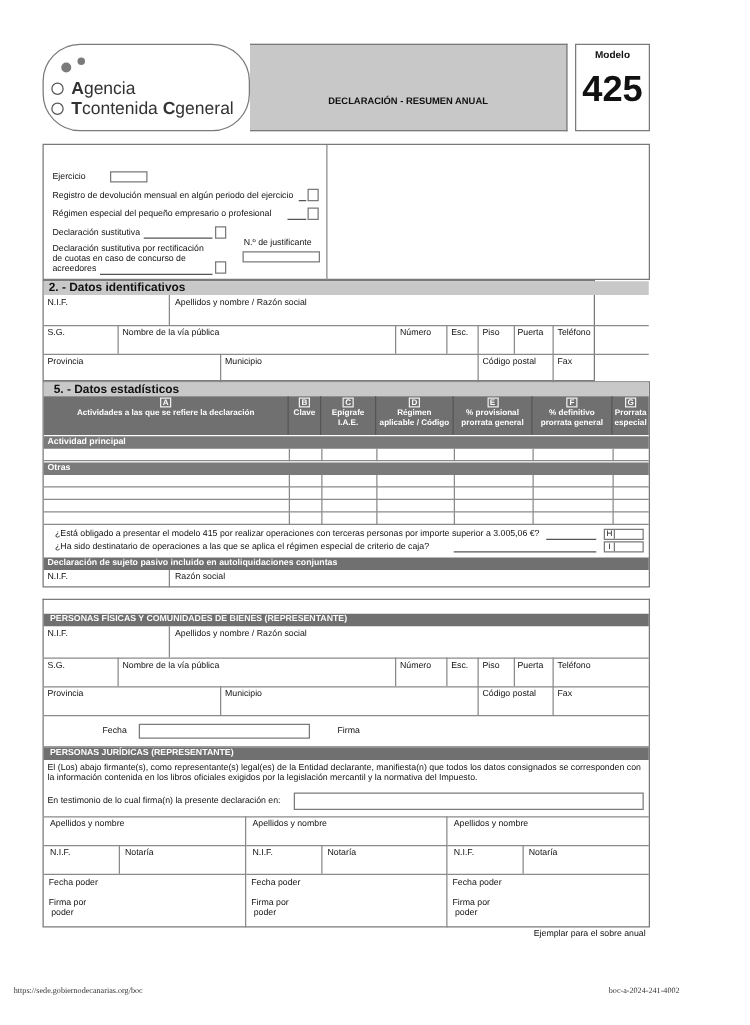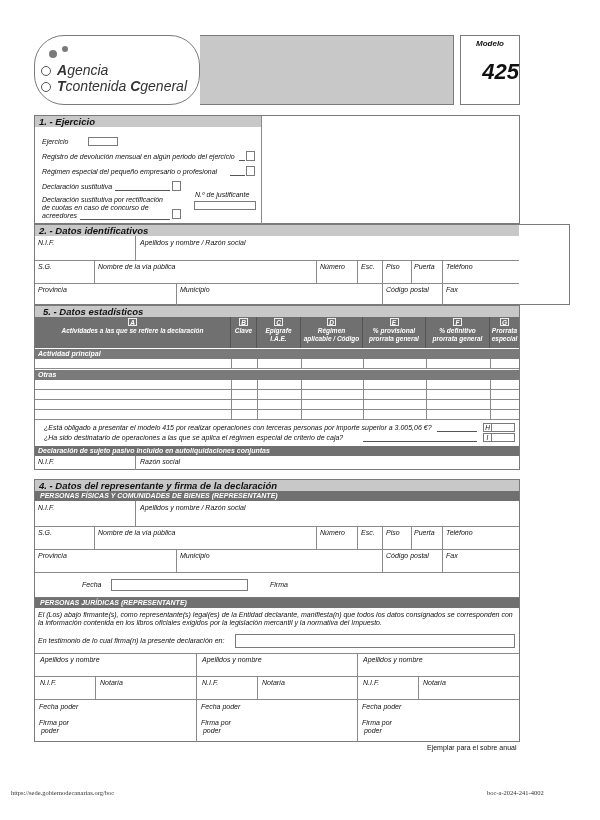--- a/index.html
+++ b/index.html
@@ -1,18 +1,18 @@
 <!DOCTYPE html>
 <html><head>
 <meta charset="utf-8">
 <style>
   * { box-sizing: border-box; margin: 0; padding: 0; }
   html, body { width: 600px; height: 820px; background: #fff; overflow: hidden; }
   body { position: relative; font-family: "Liberation Sans", sans-serif; color: #111; font-size: 7px; }
-  .abs { position: absolute; font-style: italic; }
+  .abs { position: absolute; }
   .bordered { border: 1px solid #7a7a7a; }
   .lbl { position: absolute; font-size: 7px; color: #111; white-space: nowrap; }
   .secbar { position: absolute; background: #c8c8c8; font-weight: bold; font-size: 9.5px; padding-left: 4px; line-height: 11px; }
   .subbar { position: absolute; background: #707070; color: #fff; font-weight: bold; font-size: 7px; padding-left: 5px; line-height: 9px; }
   .vline { position: absolute; width: 1px; background: #8a8a8a; }
   .hline { position: absolute; height: 1px; background: #8a8a8a; }
   .box { position: absolute; border: 1px solid #7a7a7a; background: #fff; }
   .ul { position: absolute; height: 1px; background: #555; }
   .th { position: absolute; top: 0; height: 31px; color: #fff; font-weight: bold; font-size: 6.5px; text-align: center; line-height: 8px; }
   .th .letter { display: inline-block; width: 9px; height: 8px; border: 1px solid #eee; color: #fff; font-size: 6.5px; line-height: 7px; margin-top: 1px; }
@@ -26,28 +26,28 @@
   <span class="abs" style="left:6px;top:30px;width:10px;height:10px;border-radius:50%;border:1px solid #555;"></span>
   <span class="abs" style="left:6px;top:46px;width:10px;height:10px;border-radius:50%;border:1px solid #555;"></span>
   <div class="abs" style="left:22px;top:27px;font-size:14px;color:#333;line-height:15px;white-space:nowrap;">
     <b>A</b><span>gencia</span>
   </div>
   <div class="abs" style="left:22px;top:43px;font-size:14px;color:#333;line-height:15px;white-space:nowrap;">
     <b>T</b><span>contenida </span><b>C</b><span>general</span>
   </div>
 </div>
 <div class="abs" style="left:200px;top:35px;width:254px;height:70px;background:#c8c8c8;border:1px solid #7a7a7a;border-left:none;">
+  <div class="abs" style="left:0;right:0;top:40px;text-align:center;font-weight:bold;font-size:7.5px;">DECLARACIÓN - RESUMEN ANUAL</div>
 </div>
 <div class="abs bordered" style="left:460px;top:35px;width:60px;height:70px;">
   <div class="abs" style="left:0;right:0;top:3px;text-align:center;font-weight:bold;font-size:8px;">Modelo</div>
-  <div class="abs" style="left:0;right:0;top:22px;text-align:right;font-weight:bold;font-size:22px;line-height:28px;">425</div>
+  <div class="abs" style="left:0;right:0;top:22px;text-align:center;font-weight:bold;font-size:29px;line-height:28px;">425</div>
 </div>
 
 <div class="abs bordered" style="left:34px;top:115px;width:486px;height:109px;">
-  <div class="secbar" style="left:0;top:0;width:226px;height:11px;">1. - Ejercicio</div>
   <div class="vline" style="left:226px;top:0;height:108px;"></div>
   <span class="lbl" style="left:7px;top:22px;">Ejercicio</span>
   <div class="box" style="left:53px;top:21px;width:30px;height:9px;"></div>
   <span class="lbl" style="left:7px;top:37px;">Registro de devolución mensual en algún periodo del ejercicio</span>
   <div class="ul" style="left:204px;top:44px;width:6px;"></div>
   <div class="box" style="left:211px;top:35px;width:9px;height:10px;"></div>
   <span class="lbl" style="left:7px;top:52px;">Régimen especial del pequeño empresario o profesional</span>
   <div class="ul" style="left:195px;top:59px;width:15px;"></div>
   <div class="box" style="left:211px;top:50px;width:9px;height:10px;"></div>
   <span class="lbl" style="left:7px;top:67px;">Declaración sustitutiva</span>
@@ -55,21 +55,21 @@
   <div class="box" style="left:137px;top:65px;width:9px;height:10px;"></div>
   <span class="lbl" style="left:7px;top:80px;">Declaración sustitutiva por rectificación</span>
   <span class="lbl" style="left:7px;top:88px;">de cuotas en caso de concurso de</span>
   <span class="lbl" style="left:7px;top:96px;">acreedores</span>
   <div class="ul" style="left:45px;top:103px;width:90px;"></div>
   <div class="box" style="left:137px;top:93px;width:9px;height:10px;"></div>
   <span class="lbl" style="left:160px;top:75px;">N.º de justificante</span>
   <div class="box" style="left:159px;top:85px;width:62px;height:9px;"></div>
 </div>
 
-<div class="abs bordered" style="left:34px;top:224px;width:536px;height:81px;">
+<div class="abs bordered" style="left:34px;top:224px;width:442px;height:81px;">
   <div class="secbar" style="left:0;top:0;width:484px;height:11px;">2. - Datos identificativos</div>
   <span class="lbl" style="left:3px;top:14px;">N.I.F.</span>
   <div class="vline" style="left:100px;top:11px;height:24px;"></div>
   <span class="lbl" style="left:105px;top:14px;">Apellidos y nombre / Razón social</span>
   <div class="hline" style="left:0;top:35px;width:484px;"></div>
   <div class="abs" style="left:0;top:22px;width:100px;height:13px;"></div>
   <div class="abs" style="left:101px;top:22px;width:383px;height:13px;"></div>
 
   <span class="lbl" style="left:3px;top:38px;">S.G.</span>
   <div class="vline" style="left:59px;top:35px;height:23px;"></div>
@@ -173,21 +173,20 @@
   <div class="box" style="left:448px;top:127px;width:32px;height:9px;">
     <span class="abs" style="left:0;top:0;width:8px;height:7px;border-right:1px solid #7a7a7a;font-size:6.5px;text-align:center;line-height:7px;">I</span>
   </div>
   <div class="subbar" style="left:0;top:140px;width:484px;height:10px;padding-left:3px;">Declaración de sujeto pasivo incluido en autoliquidaciones conjuntas</div>
   <span class="lbl" style="left:3px;top:152px;">N.I.F.</span>
   <div class="vline" style="left:100px;top:150px;height:14px;"></div>
   <span class="lbl" style="left:105px;top:152px;">Razón social</span>
 </div>
 
 <div class="abs bordered" style="left:34px;top:479px;width:486px;height:118px;border-bottom:none;">
-  <div class="secbar" style="left:0;top:0;width:484px;height:11px;">4. - Datos del representante y firma de la declaración</div>
   <div class="subbar" style="left:0;top:11px;width:484px;height:10px;">PERSONAS FÍSICAS Y COMUNIDADES DE BIENES (REPRESENTANTE)</div>
   <span class="lbl" style="left:3px;top:24px;">N.I.F.</span>
   <div class="vline" style="left:100px;top:21px;height:25px;"></div>
   <span class="lbl" style="left:105px;top:24px;">Apellidos y nombre / Razón social</span>
   <div class="hline" style="left:0;top:46px;width:484px;"></div>
   <span class="lbl" style="left:3px;top:49px;">S.G.</span>
   <div class="vline" style="left:59px;top:46px;height:23px;"></div>
   <span class="lbl" style="left:63px;top:49px;">Nombre de la vía pública</span>
   <div class="vline" style="left:281px;top:46px;height:23px;"></div>
   <span class="lbl" style="left:285px;top:49px;">Número</span>

